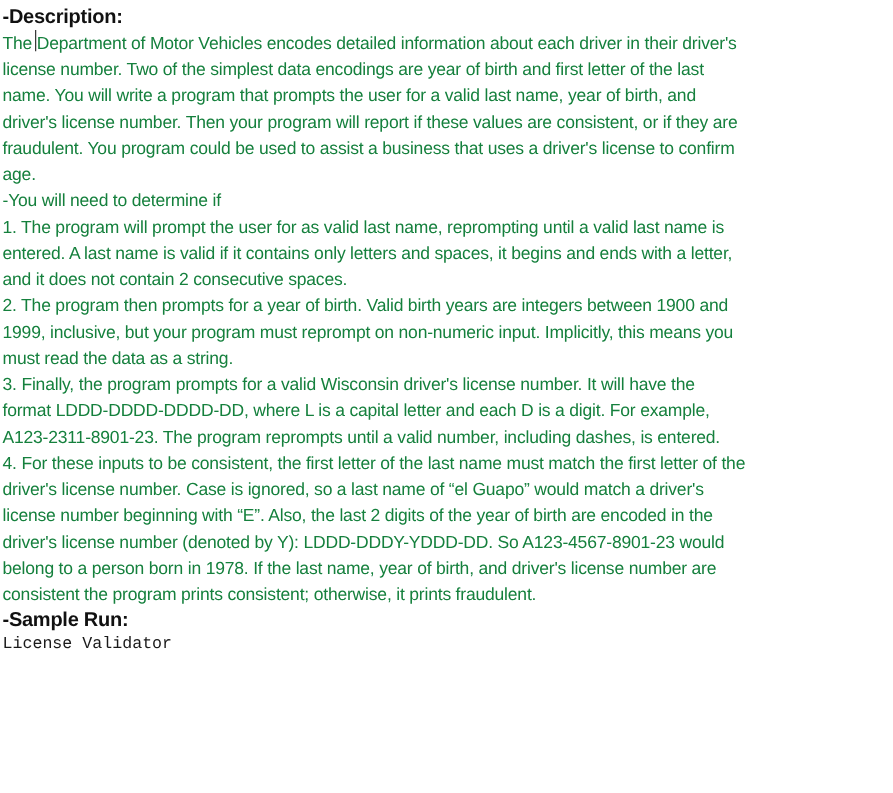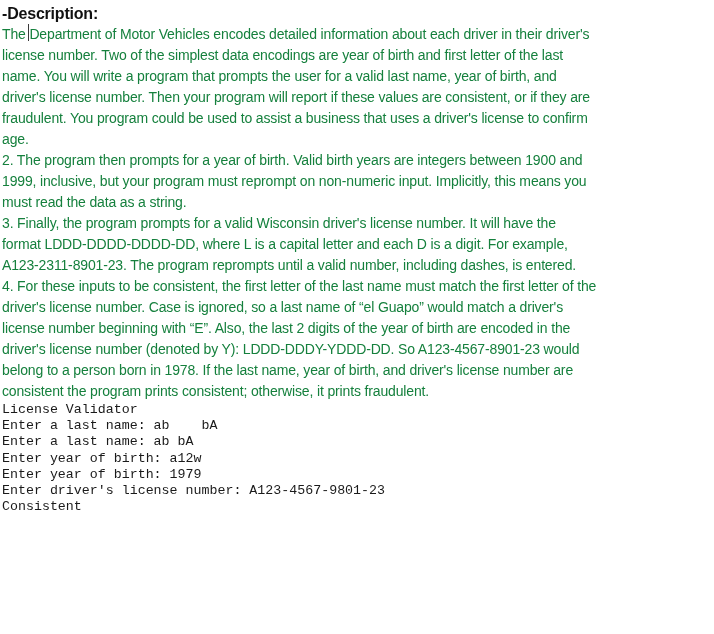--- a/index.html
+++ b/index.html
@@ -56,38 +56,43 @@
 
   <div class="heading">-Description:</div>
 
   <div class="para">The Department of Motor Vehicles encodes detailed information about each driver in their driver's
 license number. Two of the simplest data encodings are year of birth and first letter of the last
 name. You will write a program that prompts the user for a valid last name, year of birth, and
 driver's license number. Then your program will report if these values are consistent, or if they are
 fraudulent. You program could be used to assist a business that uses a driver's license to confirm
 age.</div>
 
+  <div class="para">-You will need to determine if</div>
 
 
+  <div class="para">1. The program will prompt the user for as valid last name, reprompting until a valid last name is
+entered. A last name is valid if it contains only letters and spaces, it begins and ends with a letter,
+and it does not contain 2 consecutive spaces.</div>
 
   <div class="para">2. The program then prompts for a year of birth. Valid birth years are integers between 1900 and
 1999, inclusive, but your program must reprompt on non-numeric input. Implicitly, this means you
 must read the data as a string.</div>
 
   <div class="para">3. Finally, the program prompts for a valid Wisconsin driver's license number. It will have the
 format LDDD-DDDD-DDDD-DD, where L is a capital letter and each D is a digit. For example,
 A123-2311-8901-23. The program reprompts until a valid number, including dashes, is entered.</div>
 
   <div class="para">4. For these inputs to be consistent, the first letter of the last name must match the first letter of the
 driver's license number. Case is ignored, so a last name of “el Guapo” would match a driver's
 license number beginning with “E”. Also, the last 2 digits of the year of birth are encoded in the
 driver's license number (denoted by Y): LDDD-DDDY-YDDD-DD. So A123-4567-8901-23 would
 belong to a person born in 1978. If the last name, year of birth, and driver's license number are
 consistent the program prints consistent; otherwise, it prints fraudulent.</div>
 
+  <div class="heading">-Sample Run:</div>
 
   <div class="mono">License Validator
 Enter a last name: ab    bA
 Enter a last name: ab bA
 Enter year of birth: a12w
 Enter year of birth: 1979
 Enter driver's license number: A123-4567-9801-23
 Consistent</div>
 
   <div class="caret"></div>

